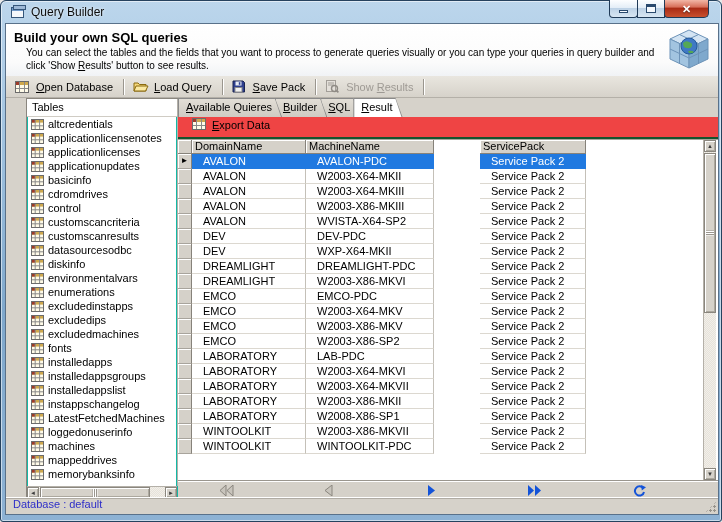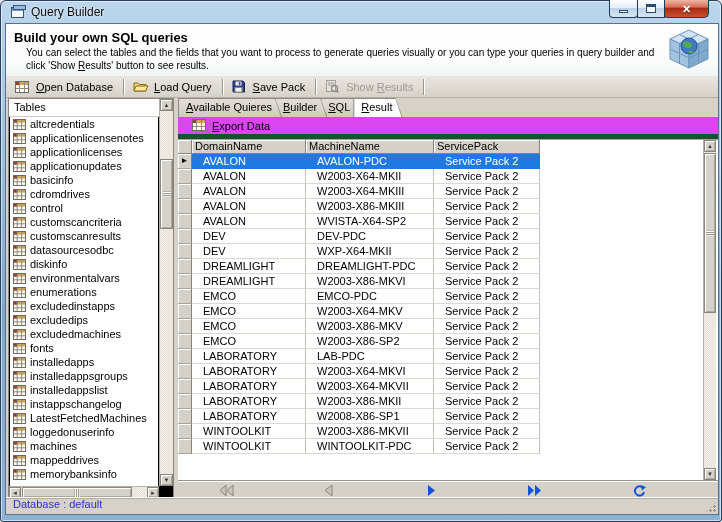--- a/index.html
+++ b/index.html
@@ -47,22 +47,22 @@
   
   .toolbar{ position:absolute; left:0; top:52px; right:0; height:22px;
     background:linear-gradient(180deg,#e9e6df 0%,#d6d2ca 100%);
     border-bottom:1px solid #b4b0a8; display:flex; align-items:center; padding-left:4px; }
   .tb-btn{ display:flex; align-items:center; gap:5px; padding:2px 7px 2px 5px; height:20px; cursor:default; }
   .tb-btn .ico{ width:16px; height:14px; display:inline-flex; align-items:center; }
   .tb-sep{ width:2px; height:16px; border-left:1px solid #9a968e; border-right:1px solid #ffffff; margin:0 3px; }
   .tb-btn.disabled{ color:#9e9a94; }
 
   
-  .tables-panel{ position:absolute; left:2px; top:74px; width:166px; height:401px;
-    background:#000000; border:1px solid #8a867e; }
+  .tables-panel{ position:absolute; left:20px; top:74px; width:166px; height:401px;
+    background:#14b8a6; border:1px solid #8a867e; }
   .tables-header{ position:absolute; left:0; top:0; right:14px; height:18px; background:#fff;
     border-bottom:1px solid #d0ccc4; line-height:17px; padding-left:5px; }
   .tables-list{ position:absolute; left:1px; top:18px; right:15px; bottom:12px; overflow:hidden; background:#fff; }
   .tree-item{ display:flex; align-items:center; gap:4px; height:14px; padding-left:3px; white-space:nowrap; }
   .tree-item .tbl-ico{ width:13px; height:11px; flex:0 0 13px; }
 
   
   .sb{ background:#f2efe9; background-image:linear-gradient(45deg,#e6e2da 25%,transparent 25%,transparent 75%,#e6e2da 75%),linear-gradient(45deg,#e6e2da 25%,transparent 25%,transparent 75%,#e6e2da 75%); background-size:2px 2px; background-position:0 0,1px 1px; position:absolute; }
   .sb-btn{ position:absolute; background:#d6d2ca; border:1px solid #8a867e;
     box-shadow:inset 1px 1px 0 #fff, inset -1px -1px 0 #aca89e;
@@ -86,41 +86,41 @@
     background:#8a8a8a; clip-path:polygon(0 0,calc(100% - 7px) 0,100% 100%,0 100%); cursor:default; }
   .tab::after{ content:""; position:absolute; left:1px; top:1px; right:1px; bottom:0;
     clip-path:polygon(0 0,calc(100% - 6px) 0,100% 100%,0 100%);
     background:linear-gradient(180deg,#e2ded6 0%,#cfcbc3 100%); }
   .tab.active::after{ background:#ffffff; }
   .tab span{ position:relative; z-index:2; }
   .tab1{ z-index:4; } .tab2{ z-index:3; } .tab3{ z-index:2; } .tab.active{ z-index:6; }
 
   
   .export-bar{ position:absolute; left:0; top:19px; right:0; height:22px;
-    background:#d946ef; border-bottom:5px solid #14532d; display:flex; align-items:center; padding-left:8px; }
+    background:#ef4444; border-bottom:2px solid #14532d; display:flex; align-items:flex-start; padding-left:8px; }
   .export-btn{ display:flex; align-items:center; gap:6px; padding:1px 6px; cursor:default; }
 
   
   .grid-area{ position:absolute; left:0; top:41px; width:540px; height:341px; background:#fff;
     border-top:1px solid #a8a49c; overflow:hidden; }
   .grid{ position:absolute; left:0; top:0; }
   .grid-hrow{ display:flex; height:14px; }
   .hcell{ background:#d5d1c9; border-right:1px solid #86827a; border-bottom:1px solid #86827a;
     box-shadow:inset 1px 1px 0 #fff; padding-left:3px; line-height:13px; white-space:nowrap; overflow:hidden; }
   .grid-row{ display:flex; height:15px; }
   .rowhead{ width:14px; flex:0 0 14px; background:#d5d1c9; border-right:1px solid #86827a;
     border-bottom:1px solid #a8a49c; box-shadow:inset 1px 1px 0 #fff;
     display:flex; align-items:center; justify-content:center; }
   .row-marker{ visibility:hidden; font-size:8px; line-height:8px; color:#000; }
   .grid-row.selected .row-marker{ visibility:visible; }
   .cell{ border-right:1px solid #c4c0b8; border-bottom:1px solid #dcd8d0;
     padding-left:11px; line-height:14px; white-space:nowrap; overflow:hidden; background:#fff; }
   .c0,.hc0{ width:114px; flex:0 0 114px; }
   .c1,.hc1{ width:128px; flex:0 0 128px; }
-  .c2,.hc2{ width:106px; flex:0 0 106px; }
+  .c2,.hc2{ width:106px; flex:0 0 106px;margin-left:46px; }
   .hcc{ width:14px; flex:0 0 14px; padding:0; }
   .grid-row.selected .cell{ background:#2079e0; color:#fff; border-right-color:#2079e0; border-bottom-color:#2079e0; }
 
   .grid-vscroll{ top:0; bottom:0; right:2px; width:13px; border-left:1px solid #b4b0a8; }
 
   
   .pager{ position:absolute; left:0; right:0; top:382px; height:19px; background:#d5d1c9;
     border-top:1px solid #9a968e; box-shadow:inset 0 1px 0 #fff; }
   .pager-btn{ position:absolute; top:2px; width:22px; height:15px; display:flex; align-items:center; justify-content:center; cursor:default; }
 

